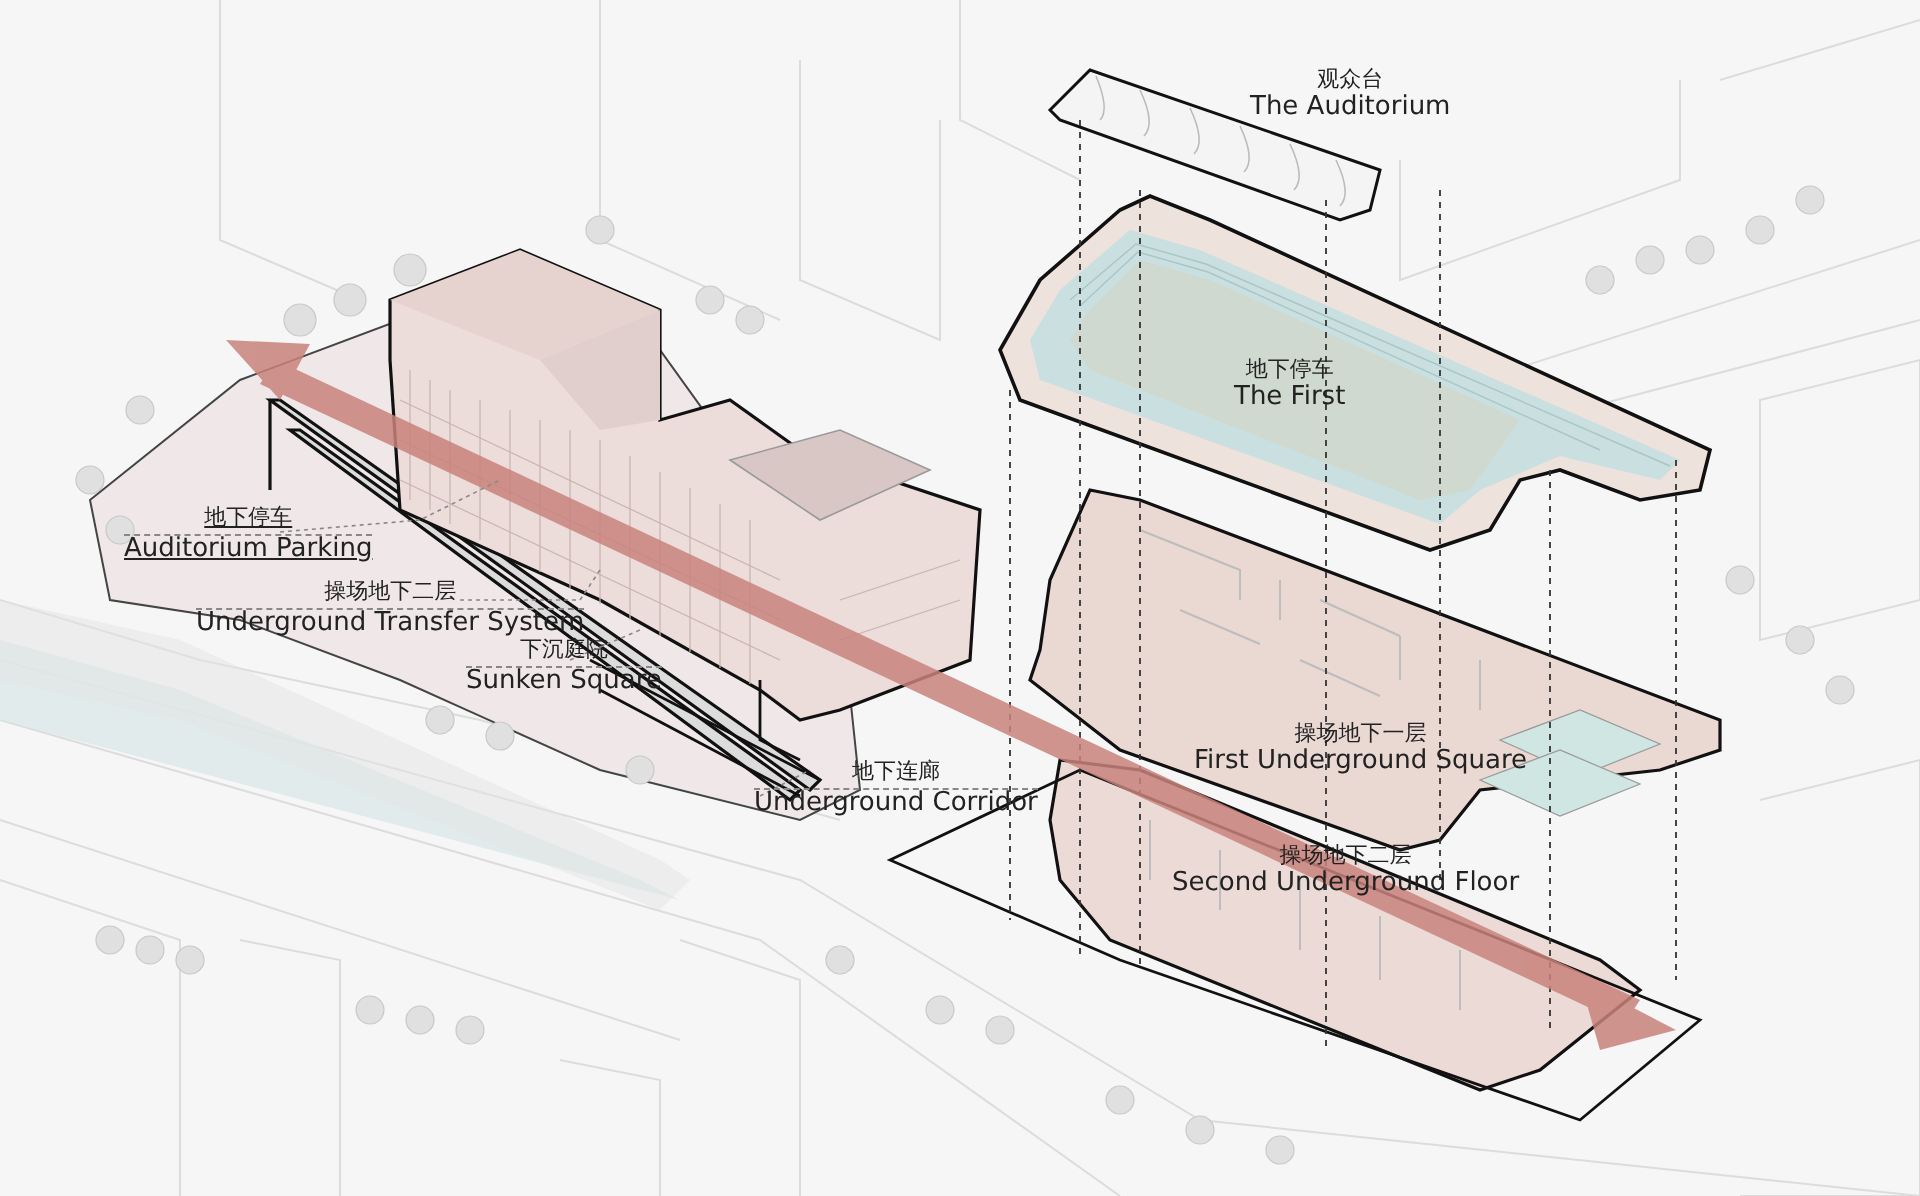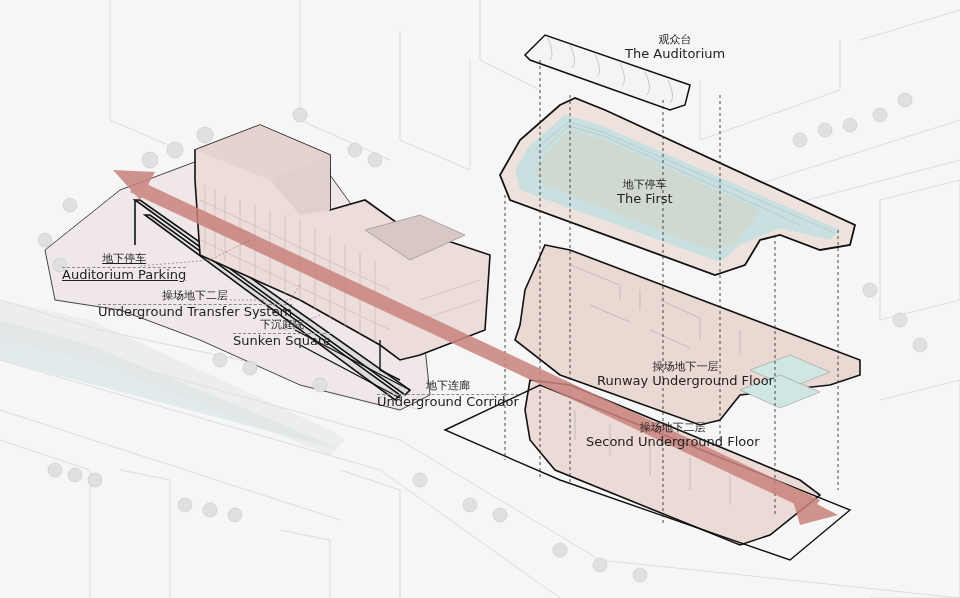--- a/index.html
+++ b/index.html
@@ -169,21 +169,21 @@
 <div class="lbl" style="left:625px;top:34px;">
   <span class="zh">观众台</span>
   <span class="en">The Auditorium</span>
 </div>
 <div class="lbl" style="left:617px;top:179px;">
   <span class="zh">地下停车</span>
   <span class="en">The First</span>
 </div>
 <div class="lbl" style="left:597px;top:327px;margin-top:34px;">
   <span class="zh">操场地下一层</span>
-  <span class="en">Runway Underground Floor</span>
+  <span class="en">First Underground Square</span>
 </div>
 <div class="lbl" style="left:586px;top:422px;">
   <span class="zh">操场地下二层</span>
   <span class="en">Second Underground Floor</span>
 </div>
 <div class="lbl dash" style="left:62px;top:253px;text-decoration:underline;">
   <span class="zh">地下停车</span>
   <span class="en">Auditorium Parking</span>
 </div>
 <div class="lbl dash" style="left:98px;top:290px;">

